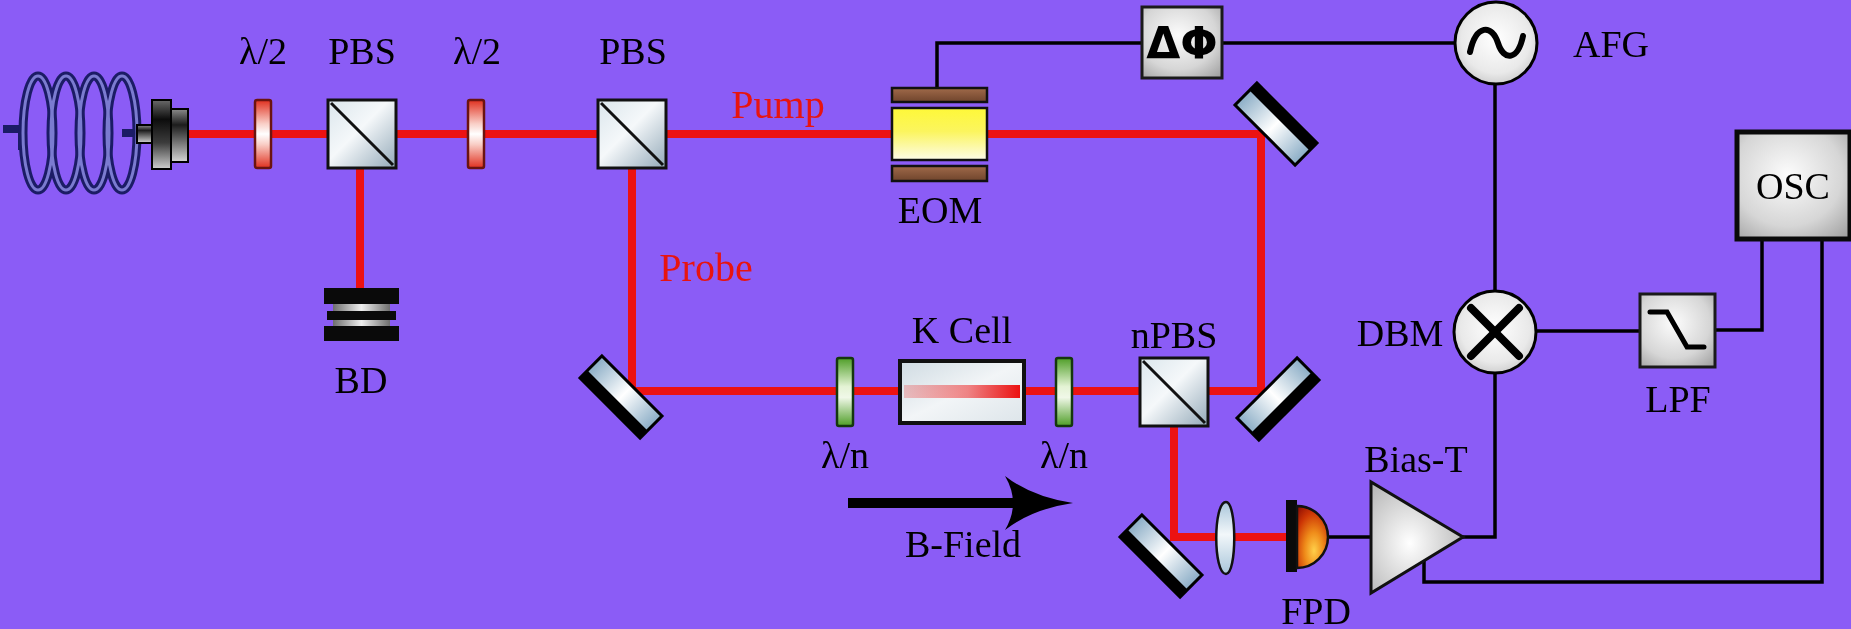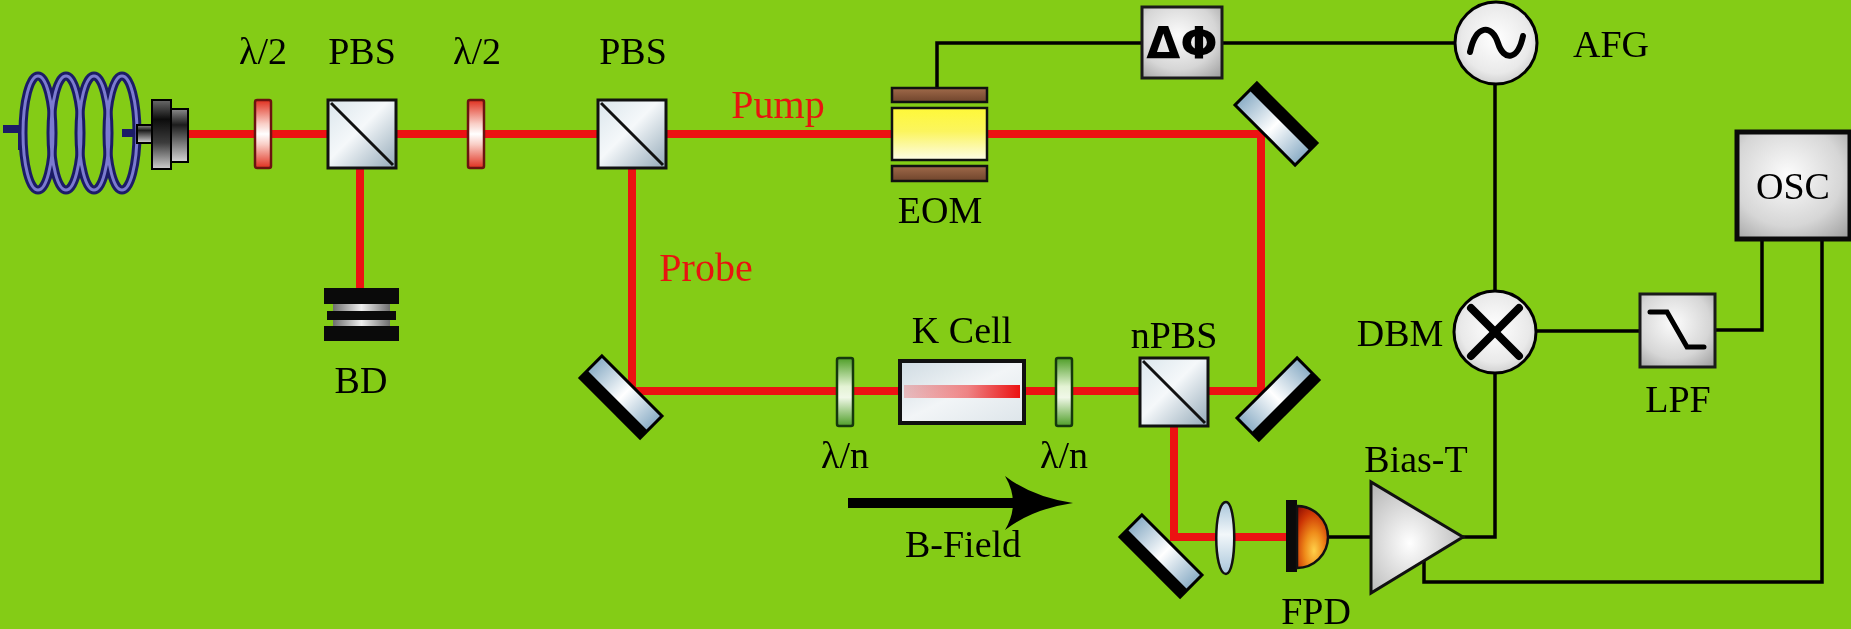--- a/index.html
+++ b/index.html
@@ -1,16 +1,16 @@
 <!DOCTYPE html>
 <html><head>
 <meta charset="utf-8">
 <style>
   html,body{margin:0;padding:0;background:#ffffff;}
-  .stage{width:1851px;height:629px;position:relative;background:#84cc16;overflow:hidden;}
+  .stage{width:1851px;height:629px;position:relative;background:#8b5cf6;overflow:hidden;}
   svg{display:block;}
   .lbl{font-family:"Liberation Serif","DejaVu Serif",serif;font-size:38px;fill:#000;text-anchor:middle;}
   .lbl-red{font-family:"Liberation Serif","DejaVu Serif",serif;font-size:40px;text-anchor:middle;}
   .lbl-sans{font-family:"DejaVu Sans","Liberation Sans",sans-serif;font-size:44px;font-weight:600;fill:#000;text-anchor:middle;}
   .lbl-start{text-anchor:start;}
   .wire{stroke:#000;stroke-width:3.5;fill:none;}
   .beam{stroke-width:8;fill:none;}
   .sym{stroke:#000;fill:none;stroke-linecap:round;}
 </style>
 </head>

